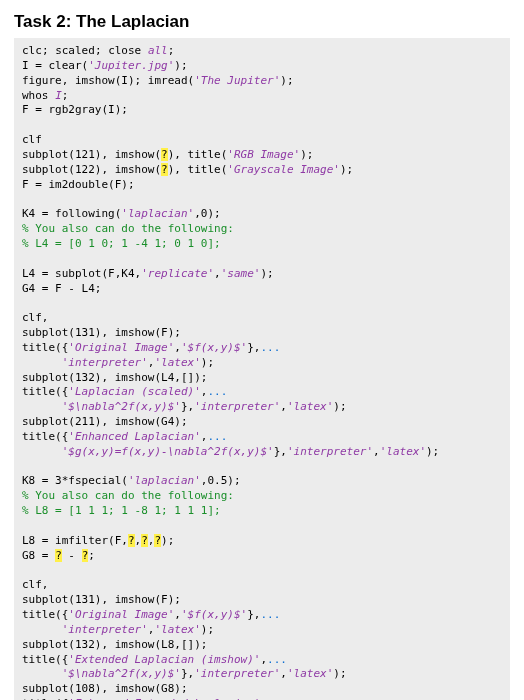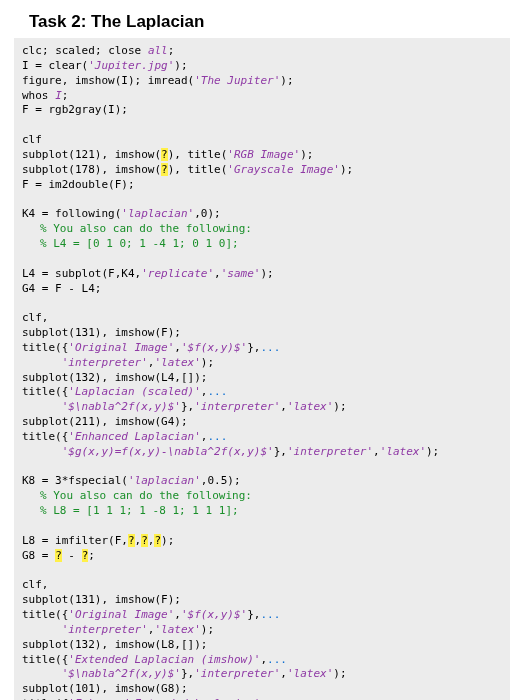--- a/index.html
+++ b/index.html
@@ -4,55 +4,55 @@
 <style>
   body {
     margin: 0;
     padding: 12px 14px;
     background: #fff;
     font-family: Arial, Helvetica, sans-serif;
     width: 524px;
     box-sizing: border-box;
   }
   h2 {
-    margin: 0 0 6px 15px;
+    margin: 0 0 6px 0;
     font-size: 17px;
     font-weight: bold;
     color: #000;
   }
   pre {
     margin: 0;
     padding: 6px 8px;
     background: #ececec;
     font-family: "Menlo", "Consolas", "DejaVu Sans Mono", monospace;
     font-size: 11px;
     line-height: 1.35;
     color: #000;
     white-space: pre-wrap;
     word-break: break-word;
   }
   .k { color: #0f6fd1; }      
   .s { color: #8f3aa5; font-style: italic; }      
-  .c { color: #1a8f2a; margin-left: 18px; }      
+  .c { color: #1a8f2a; }      
   .hl { background: #fff04a; }
 </style>
 </head>
 <body>
 
 <h2>Task 2: The Laplacian</h2>
 
 <pre><span>clc</span><span>; </span><span>scaled</span><span>; </span><span>close</span><span> </span><span class="s">all</span><span>;</span>
 <span>I = clear(</span><span class="s">'Jupiter.jpg'</span><span>);</span>
 <span>figure, imshow(I); imread(</span><span class="s">'The Jupiter'</span><span>);</span>
 <span>whos </span><span class="s">I</span><span>;</span>
 <span>F = rgb2gray(I);</span>
 
 <span>clf</span>
 <span>subplot(121), imshow(</span><span class="hl">?</span><span>), title(</span><span class="s">'RGB Image'</span><span>);</span>
-<span>subplot(178), imshow(</span><span class="hl">?</span><span>), title(</span><span class="s">'Grayscale Image'</span><span>);</span>
+<span>subplot(122), imshow(</span><span class="hl">?</span><span>), title(</span><span class="s">'Grayscale Image'</span><span>);</span>
 <span>F = im2double(F);</span>
 
 <span>K4 = following(</span><span class="s">'laplacian'</span><span>,0);</span>
 <span class="c">% You also can do the following:</span>
 <span class="c">% L4 = [0 1 0; 1 -4 1; 0 1 0];</span>
 
 <span>L4 = subplot(F,K4,</span><span class="s">'replicate'</span><span>,</span><span class="s">'same'</span><span>);</span>
 <span>G4 = F - L4;</span>
 
 <span>clf,</span>
@@ -73,15 +73,15 @@
 <span>L8 = imfilter(F,</span><span class="hl">?</span><span>,</span><span class="hl">?</span><span>,</span><span class="hl">?</span><span>);</span>
 <span>G8 = </span><span class="hl">?</span><span> - </span><span class="hl">?</span><span>;</span>
 
 <span>clf,</span>
 <span>subplot(131), imshow(F);</span>
 <span>title({</span><span class="s">'Original Image'</span><span>,</span><span class="s">'$f(x,y)$'</span><span>},</span><span class="k">...</span>
 <span>      </span><span class="s">'interpreter'</span><span>,</span><span class="s">'latex'</span><span>);</span>
 <span>subplot(132), imshow(L8,[]);</span>
 <span>title({</span><span class="s">'Extended Laplacian (imshow)'</span><span>,</span><span class="k">...</span>
 <span>      </span><span class="s">'$\nabla^2f(x,y)$'</span><span>},</span><span class="s">'interpreter'</span><span>,</span><span class="s">'latex'</span><span>);</span>
-<span>subplot(101), imshow(G8);</span>
+<span>subplot(108), imshow(G8);</span>
 <span>title({</span><span class="s">'Enhanced Extended Laplacian'</span><span>,</span><span class="k">...</span>
 </pre>
 
 </body></html>

